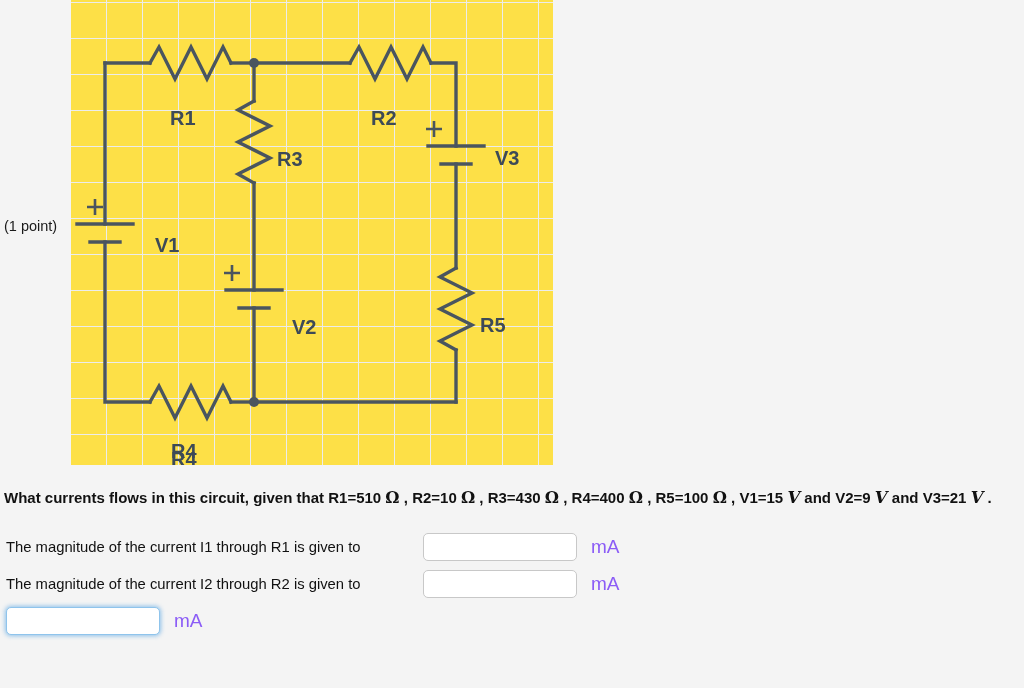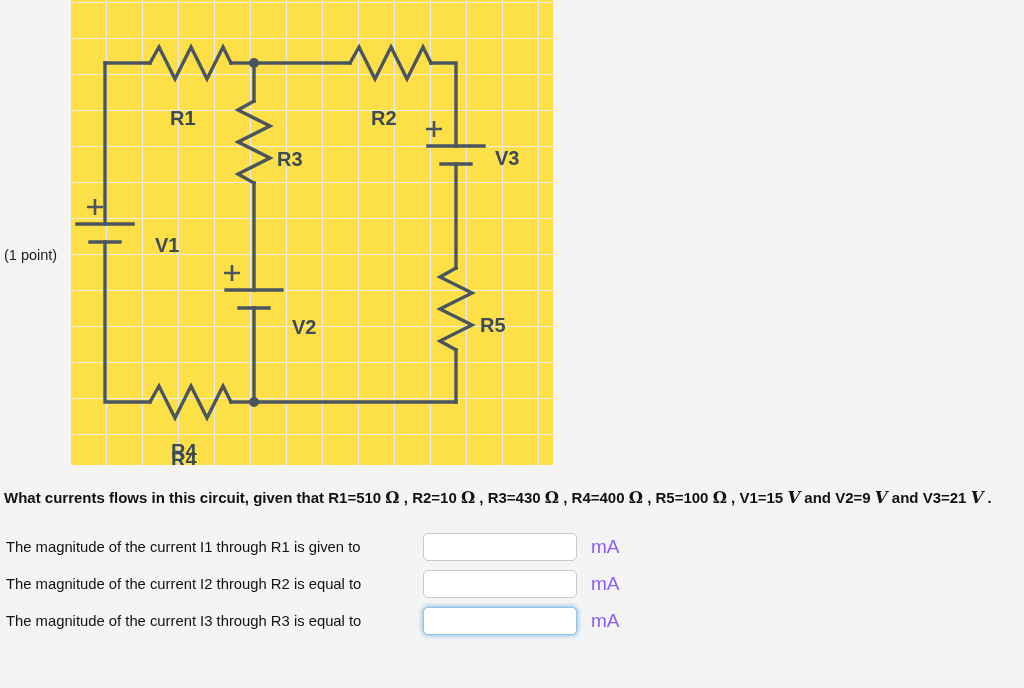--- a/index.html
+++ b/index.html
@@ -37,21 +37,21 @@
   .circuit-svg {
     position: absolute;
     left: 0;
     top: 0;
   }
 
   
   .point-label {
     position: absolute;
     left: 4px;
-    top: 247px;
+    top: 218px;
     font-size: 14.5px;
     color: #1a1a1a;
     white-space: nowrap;
   }
 
   
   .question-block {
     position: absolute;
     left: 4px;
     top: 485px;
@@ -203,24 +203,23 @@
 
 <div class="answers">
 
   <div class="answer-row">
     <span class="answer-label">The magnitude of the current I1 through R1 is given to</span>
     <input class="answer-input" type="text" value="" style="">
     <span class="answer-unit">mA</span>
   </div>
 
   <div class="answer-row">
-    <span class="answer-label">The magnitude of the current I2 through R2 is equal to</span>
+    <span class="answer-label">The magnitude of the current I2 through R2 is given to</span>
     <input class="answer-input" type="text" value="" style="">
     <span class="answer-unit">mA</span>
   </div>
 
   <div class="answer-row">
-    <span class="answer-label">The magnitude of the current I3 through R3 is equal to</span>
     <input class="answer-input focused" type="text" value="" style="">
     <span class="answer-unit">mA</span>
   </div>
 
 </div>
 
 </body></html>

